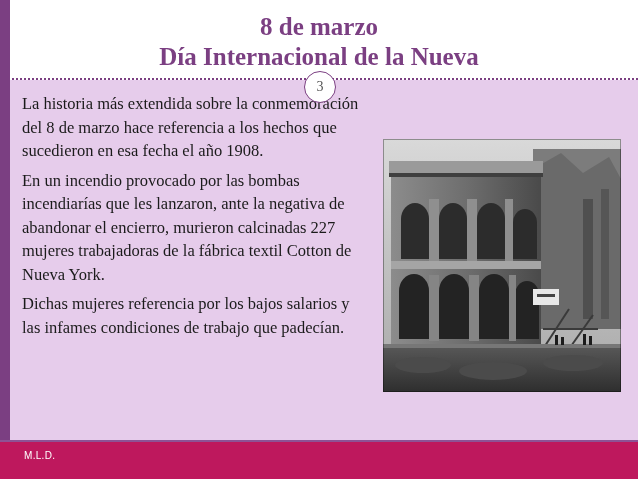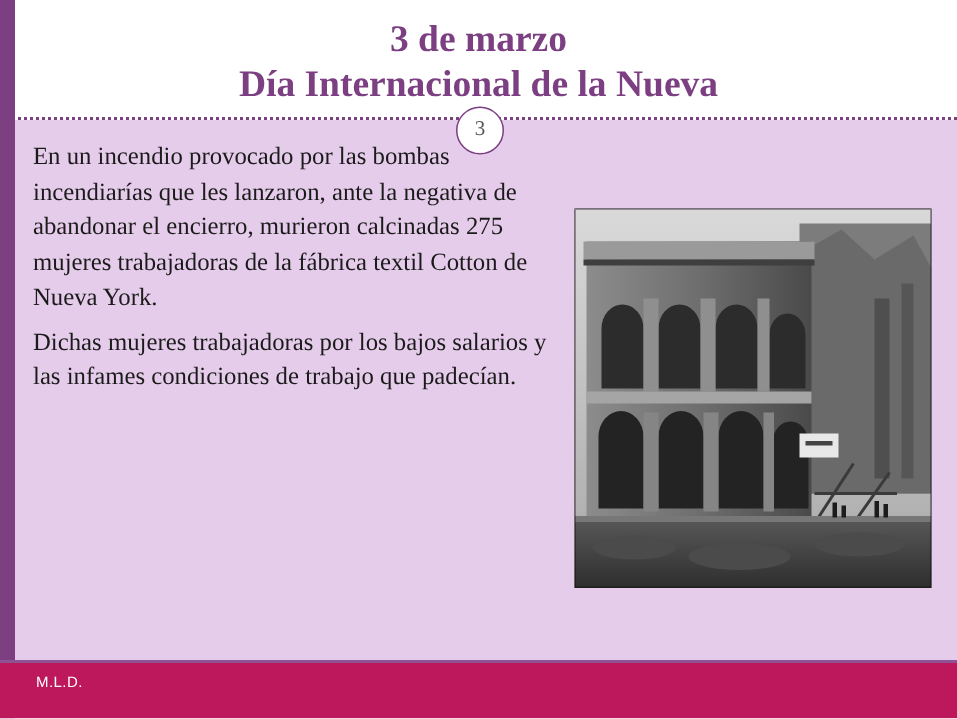--- a/index.html
+++ b/index.html
@@ -150,34 +150,35 @@
 </style>
 </head>
 <body>
 
 <div class="slide">
 
   <div class="left-band"></div>
 
   <div class="header">
     <div class="title-block">
-      <span class="title-line1">3 de marzo</span>
+      <span class="title-line1">8 de marzo</span>
       <span class="title-line2">Día Internacional de la Nueva</span>
     </div>
   </div>
 
   <div class="divider"></div>
 
   <div class="slide-number">3</div>
 
   <div class="body-panel"></div>
 
   <div class="content">
-    <p>En un incendio provocado por las bombas incendiarías que les lanzaron, ante la negativa de abandonar el encierro, murieron calcinadas 275 mujeres trabajadoras de la fábrica textil Cotton de Nueva York.</p>
-    <p>Dichas mujeres trabajadoras por los bajos salarios y las infames condiciones de trabajo que padecían.</p>
+    <p>La historia más extendida sobre la conmemoración del 8 de marzo hace referencia a los hechos que sucedieron en esa fecha el año 1908.</p>
+    <p>En un incendio provocado por las bombas incendiarías que les lanzaron, ante la negativa de abandonar el encierro, murieron calcinadas 227 mujeres trabajadoras de la fábrica textil Cotton de Nueva York.</p>
+    <p>Dichas mujeres referencia por los bajos salarios y las infames condiciones de trabajo que padecían.</p>
   </div>
 
   <div class="photo">
     <svg width="238" height="253" viewBox="0 0 238 253" xmlns="http://www.w3.org/2000/svg">
       <defs>
         <linearGradient id="sky" x1="0" y1="0" x2="0" y2="1">
           <stop offset="0%" stop-color="#d9d9d9"></stop>
           <stop offset="100%" stop-color="#a8a8a8"></stop>
         </linearGradient>
         <linearGradient id="wall" x1="0" y1="0" x2="1" y2="0">

